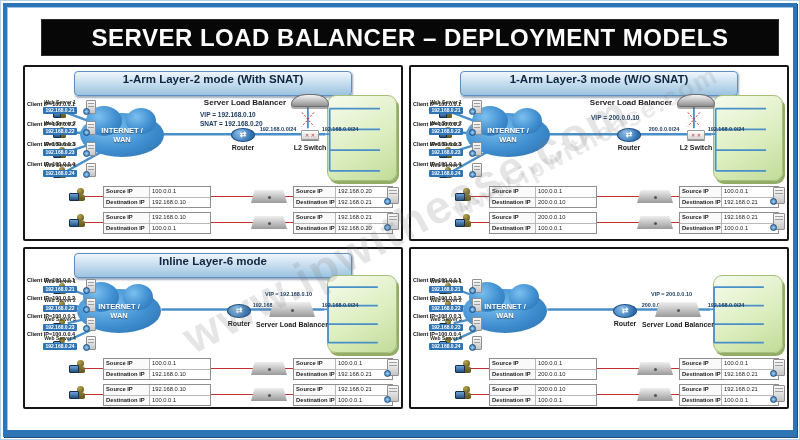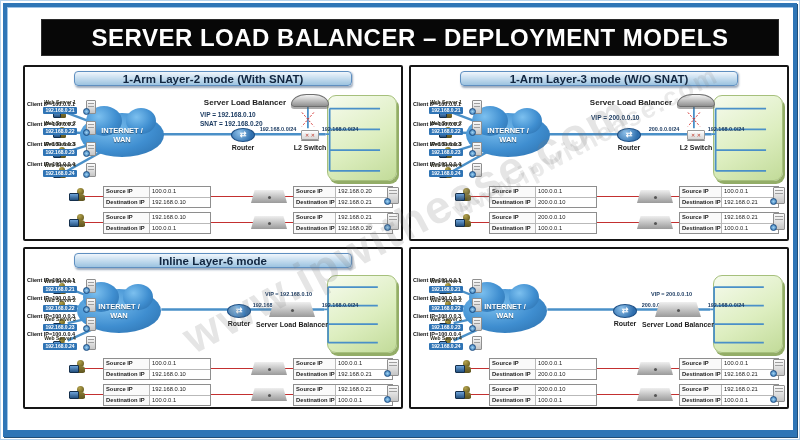--- a/index.html
+++ b/index.html
@@ -8,21 +8,21 @@
 
   .outer { position:absolute; inset:0; border:1px solid #b7d3ec; background:#fff; }
   .frame { position:absolute; inset:2px; border:4px solid #2e75b6; border-bottom-width:7px;
            box-shadow: inset 1px 1px 0 #9dc3e6, 1px 1px 0 #1f4e79; background:#fff; }
 
   .header { position:absolute; left:14px; right:14px; top:12px; height:37px; background:#070707;
             border:1px solid #2b2b2b; color:#fff; text-align:center; font-weight:bold;
             font-size:24px; line-height:35px; letter-spacing:.5px;margin-left:20px; }
 
   .quad { position:absolute; background:#fff; border:2px solid #161616; border-radius:2px; }
-  .qtitle { position:absolute; left:13%; right:13%; top:4px; height:15px; line-height:15px; text-align:center;
+  .qtitle { position:absolute; left:13%; right:13%; top:4px; height:25px; line-height:15px; text-align:center;
             font-size:11.5px; font-weight:bold; color:#10253f;
             background:linear-gradient(180deg,#f0f6fc 0%,#c9dff0 45%,#9cc3e0 100%);
             border:1px solid #5f8fc0; border-radius:4px; box-shadow:1px 1.5px 2px rgba(40,70,110,.45); }
 
   .wires { position:absolute; inset:0; width:100%; height:100%; }
 
   .cl-label { position:absolute; left:2px; font-size:5.5px; font-weight:bold; color:#101010; white-space:nowrap; }
   .pc, .user { position:absolute; }
   .pc { width:13px; height:12px; } .user { width:16px; height:14px; }
   .per { position:absolute; border-radius:50%; background:radial-gradient(circle at 35% 30%,#b5a34c,#6e6323 75%); }

